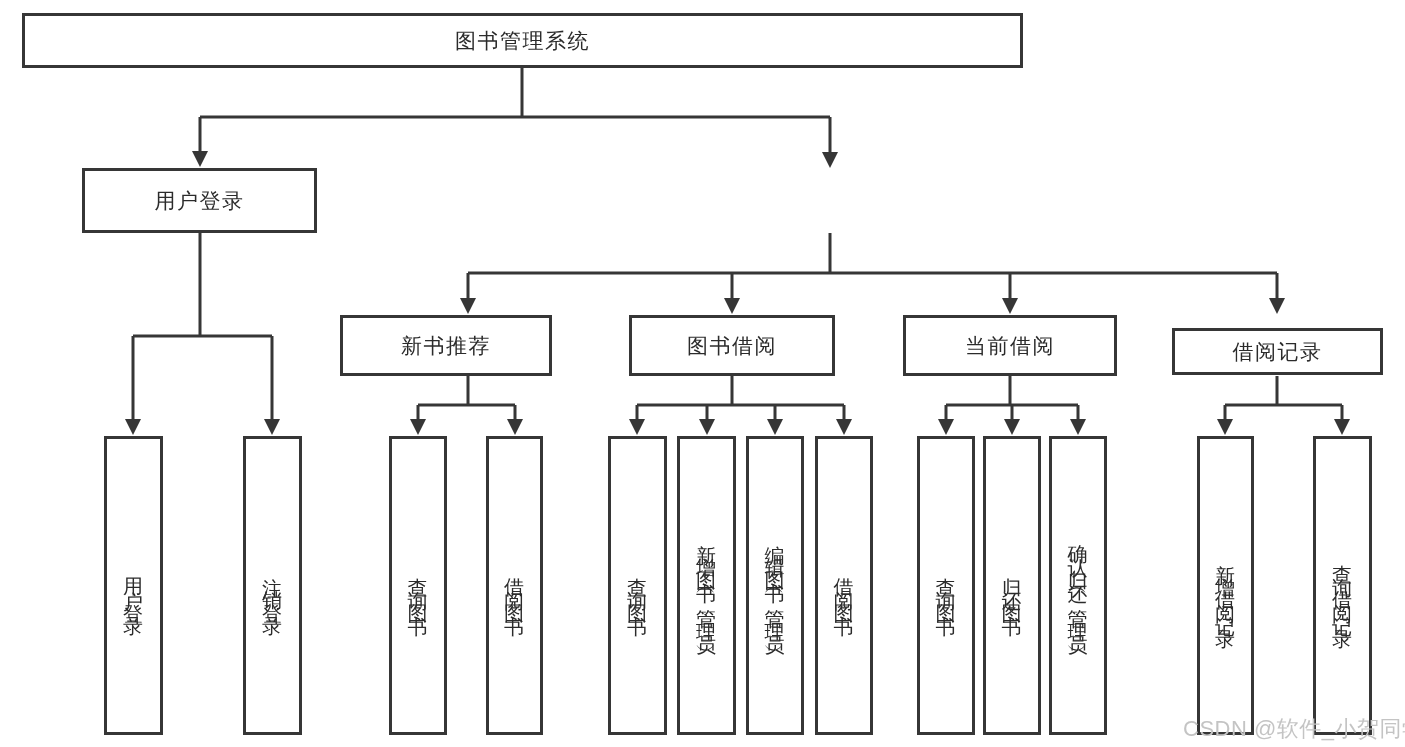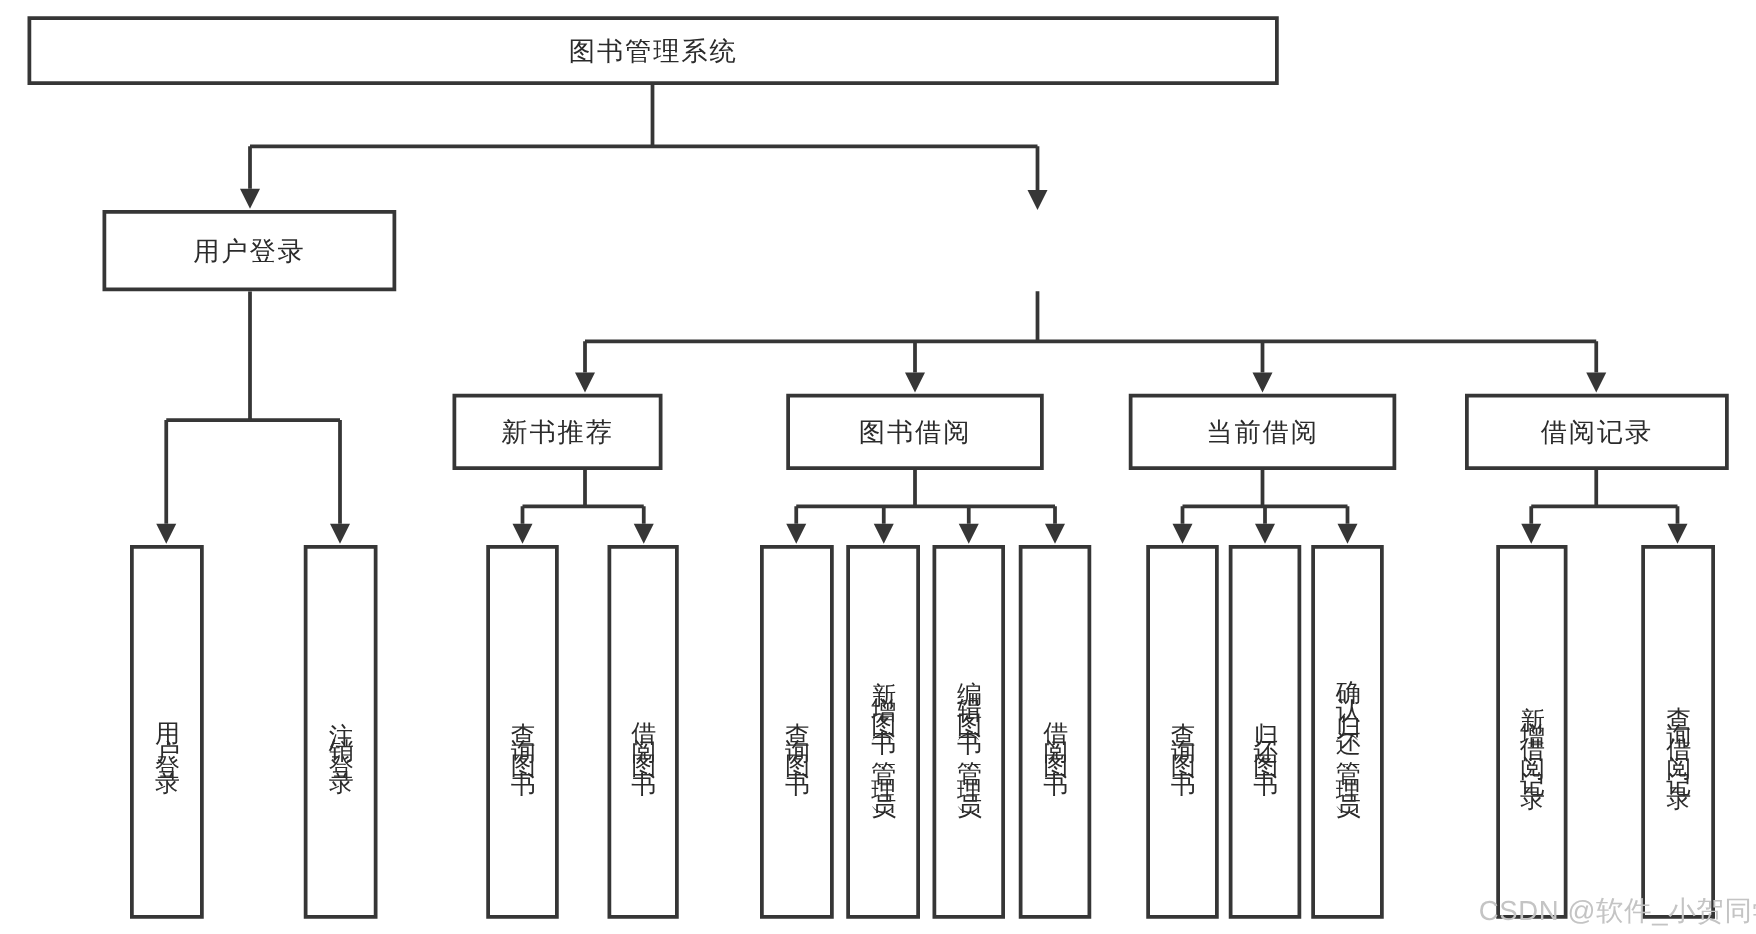--- a/index.html
+++ b/index.html
@@ -70,24 +70,24 @@
       <polygon points="1004,419 1020,419 1012,435"></polygon>
       <polygon points="1070,419 1086,419 1078,435"></polygon>
       <polygon points="1217,419 1233,419 1225,435"></polygon>
       <polygon points="1334,419 1350,419 1342,435"></polygon>
     </svg>
 
   <div class="node h" style="left:22px;top:13px;width:1001px;height:55px;">图书管理系统</div>
 
   <div class="node h" style="left:82px;top:168px;width:235px;height:65px;">用户登录</div>
 
-  <div class="node h" style="left:362px;top:315px;width:168px;height:61px;">新书推荐</div>
+  <div class="node h" style="left:340px;top:315px;width:212px;height:61px;">新书推荐</div>
   <div class="node h" style="left:903px;top:315px;width:214px;height:61px;">当前借阅</div>
   <div class="node h" style="left:629px;top:315px;width:206px;height:61px;">图书借阅</div>
-  <div class="node h" style="left:1172px;top:315px;width:211px;height:61px;">借阅记录</div>
+  <div class="node h" style="left:1172px;top:328px;width:211px;height:47px;">借阅记录</div>
 
   <div class="node v" style="left:104px;top:436px;width:59px;height:299px;">用户登录</div>
   <div class="node v" style="left:243px;top:436px;width:59px;height:299px;">注销登录</div>
 
   <div class="node v" style="left:389px;top:436px;width:58px;height:299px;">查询图书</div>
   <div class="node v" style="left:486px;top:436px;width:57px;height:299px;">借阅图书</div>
 
   <div class="node v" style="left:608px;top:436px;width:59px;height:299px;">查询图书</div>
   <div class="node v" style="left:677px;top:436px;width:59px;height:299px;">新增图书（管理员）</div>
   <div class="node v" style="left:746px;top:436px;width:58px;height:299px;">编辑图书（管理员）</div>

